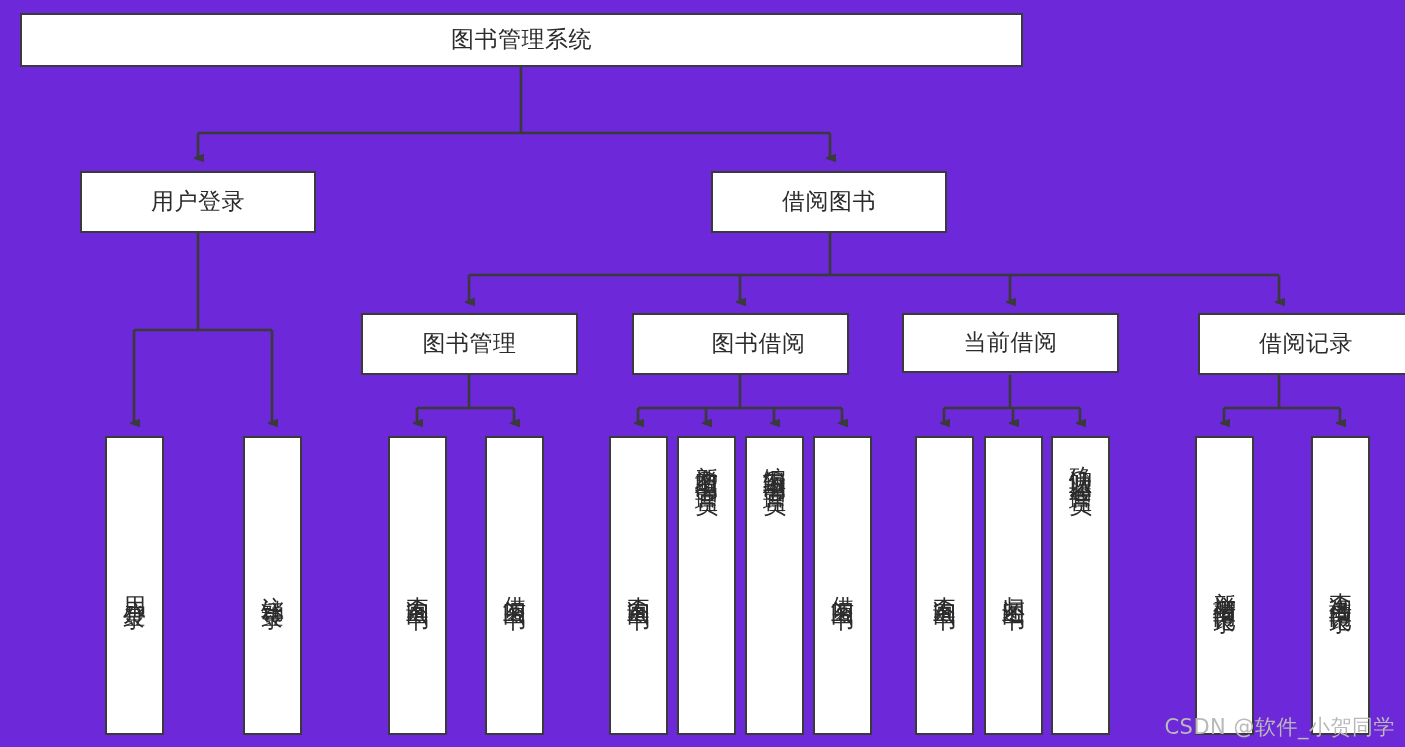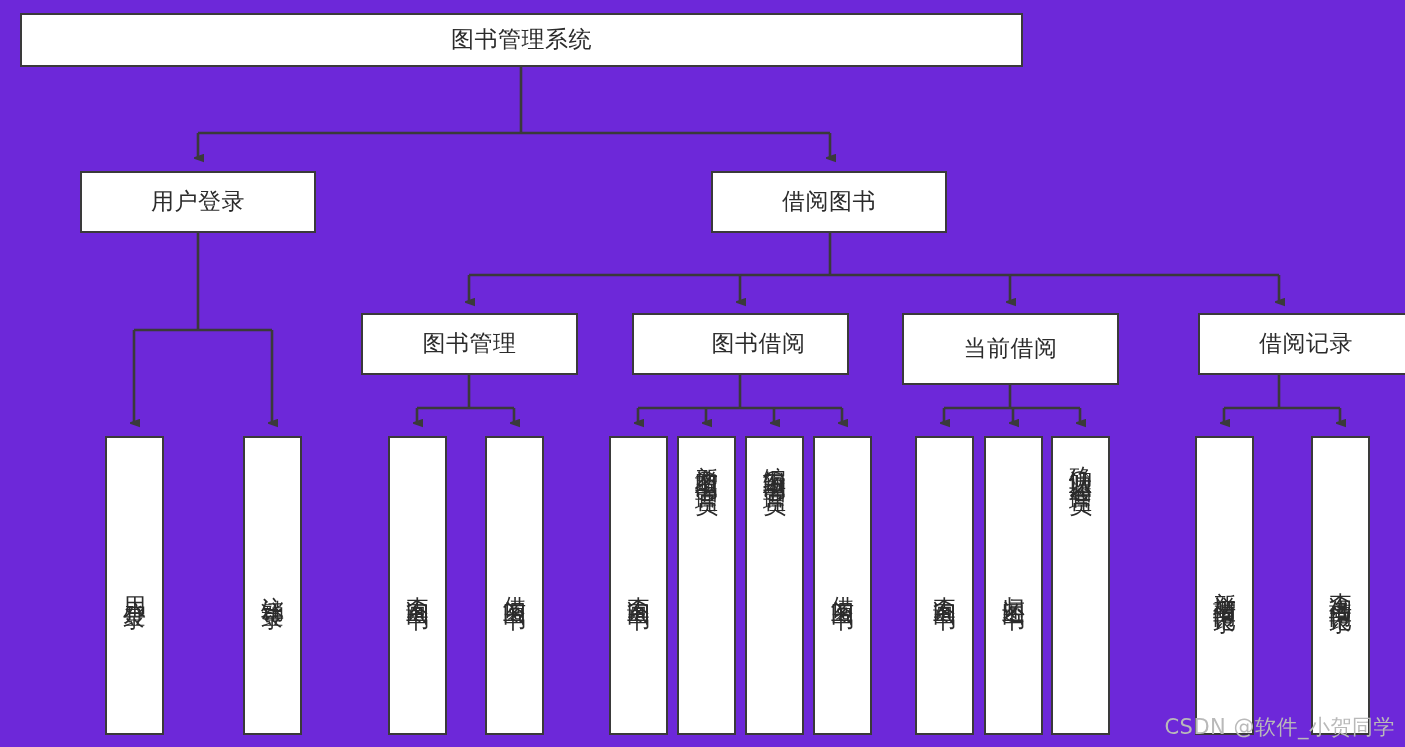--- a/index.html
+++ b/index.html
@@ -137,21 +137,21 @@
   <div class="node horizontal" style="left:711px; top:171px; width:236px; height:62px;">
     <span class="node-label">借阅图书</span>
   </div>
 
   <div class="node horizontal" style="left:361px; top:313px; width:217px; height:62px;">
     <span class="node-label">图书管理</span>
   </div>
   <div class="node horizontal" style="left:632px; top:313px; width:217px; height:62px;padding-left:36px;">
     <span class="node-label">图书借阅</span>
   </div>
-  <div class="node horizontal" style="left:902px; top:313px; width:217px; height:72px;">
+  <div class="node horizontal" style="left:902px; top:313px; width:217px; height:60px;">
     <span class="node-label">当前借阅</span>
   </div>
   <div class="node horizontal" style="left:1198px; top:313px; width:216px; height:62px;">
     <span class="node-label">借阅记录</span>
   </div>
 
   <div class="node vertical mid" style="left:105px; top:436px; width:59px; height:299px;">
     <span class="node-label">用户登录</span>
   </div>
   <div class="node vertical mid" style="left:243px; top:436px; width:59px; height:299px;">

